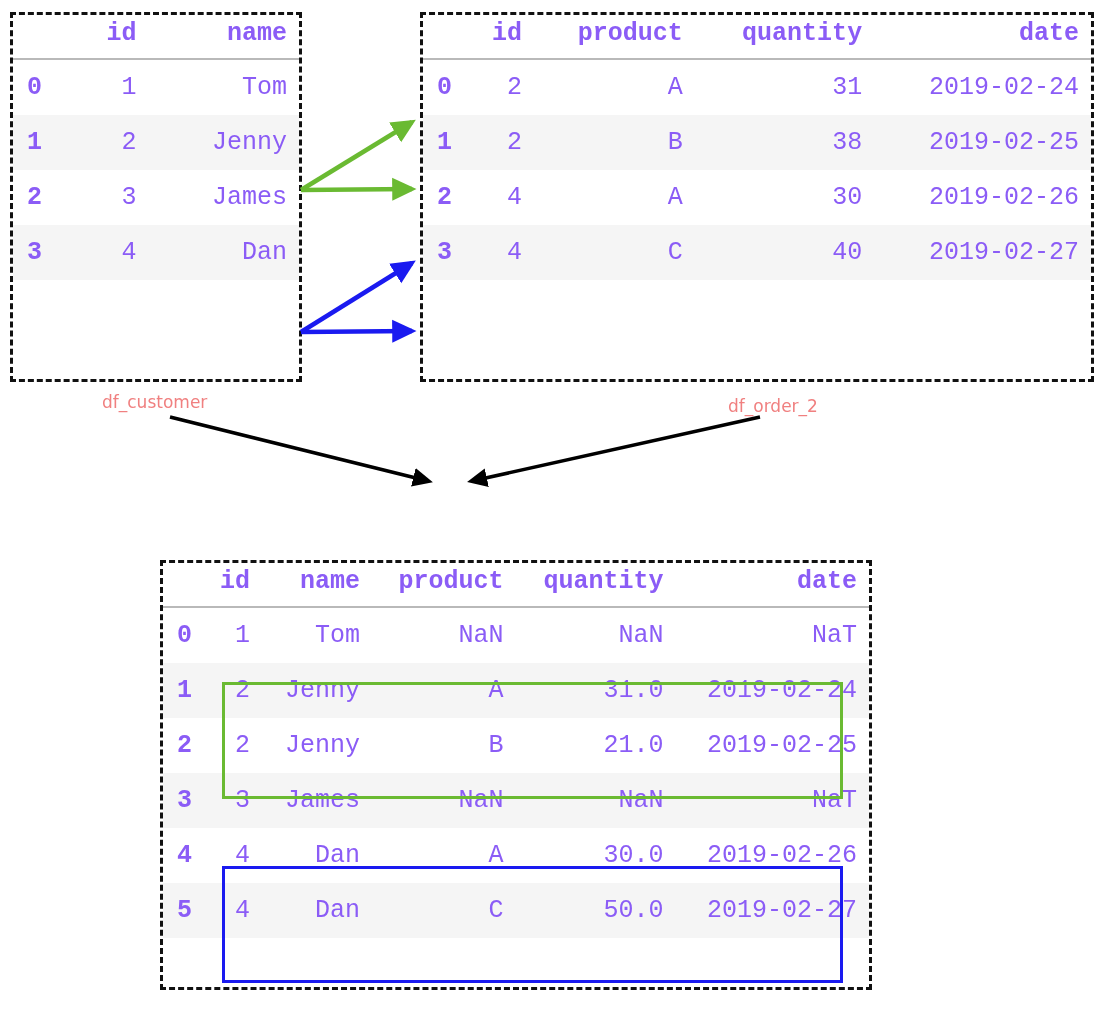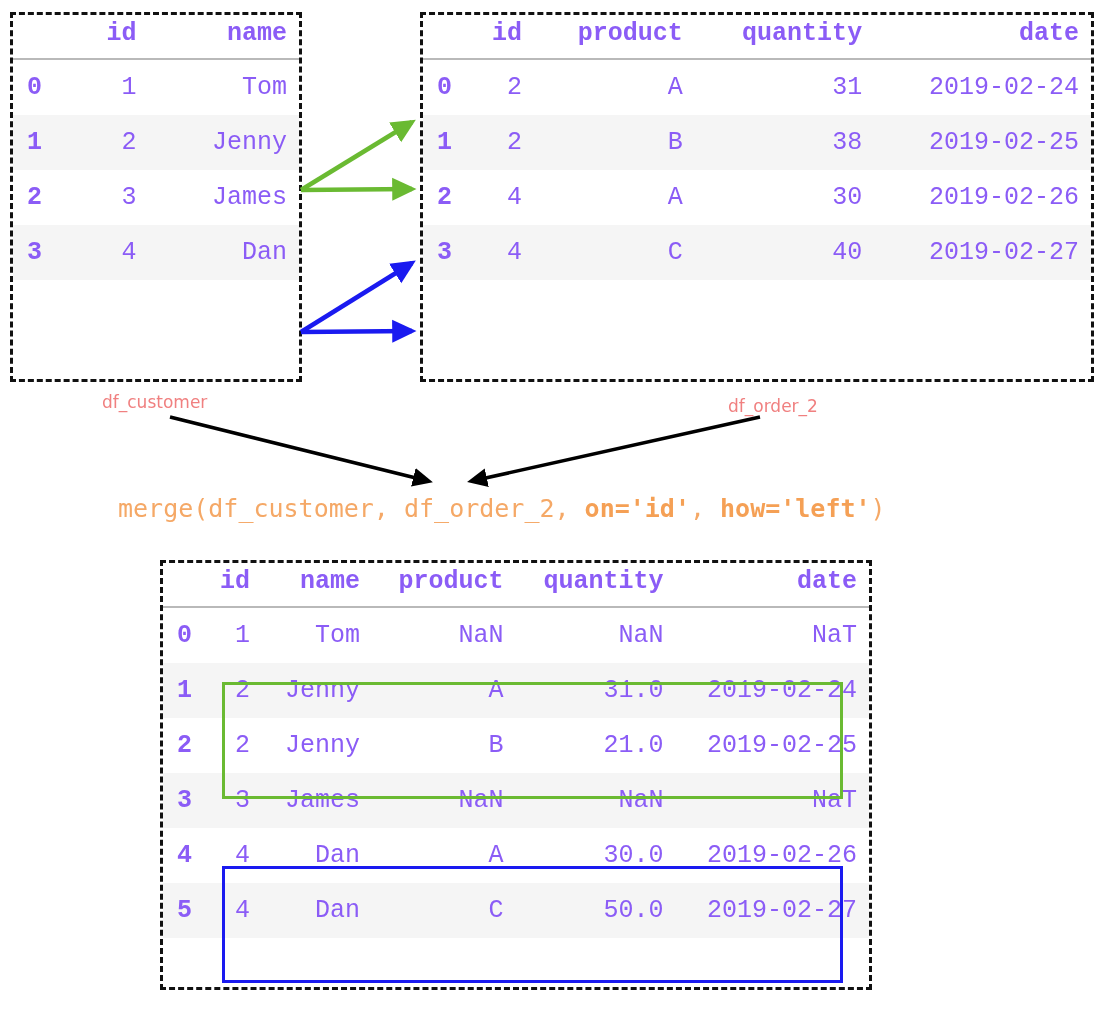--- a/index.html
+++ b/index.html
@@ -185,21 +185,20 @@
           <td>40</td>
           <td>2019-02-27</td>
         </tr>
       </tbody>
     </table>
   </div>
 
   <div class="src-label" style="left:102px; top:392px;">df_customer</div>
   <div class="src-label" style="left:700px; top:396px;margin-left:28px;">df_order_2</div>
 
-  <div class="code-line" style="left:118px; top:494px;"><span>merge(df_customer, df_order_2, </span><b>on='id'</b><span>, </span><b>how='left'</b><span>)</span></div>
 
   <div class="df-box" id="result-box" style="left:160px; top:560px; width:712px; height:430px;">
     <table class="df">
       <thead>
         <tr>
           <th class="idx"></th>
           <th>id</th>
           <th>name</th>
           <th>product</th>
           <th>quantity</th>

